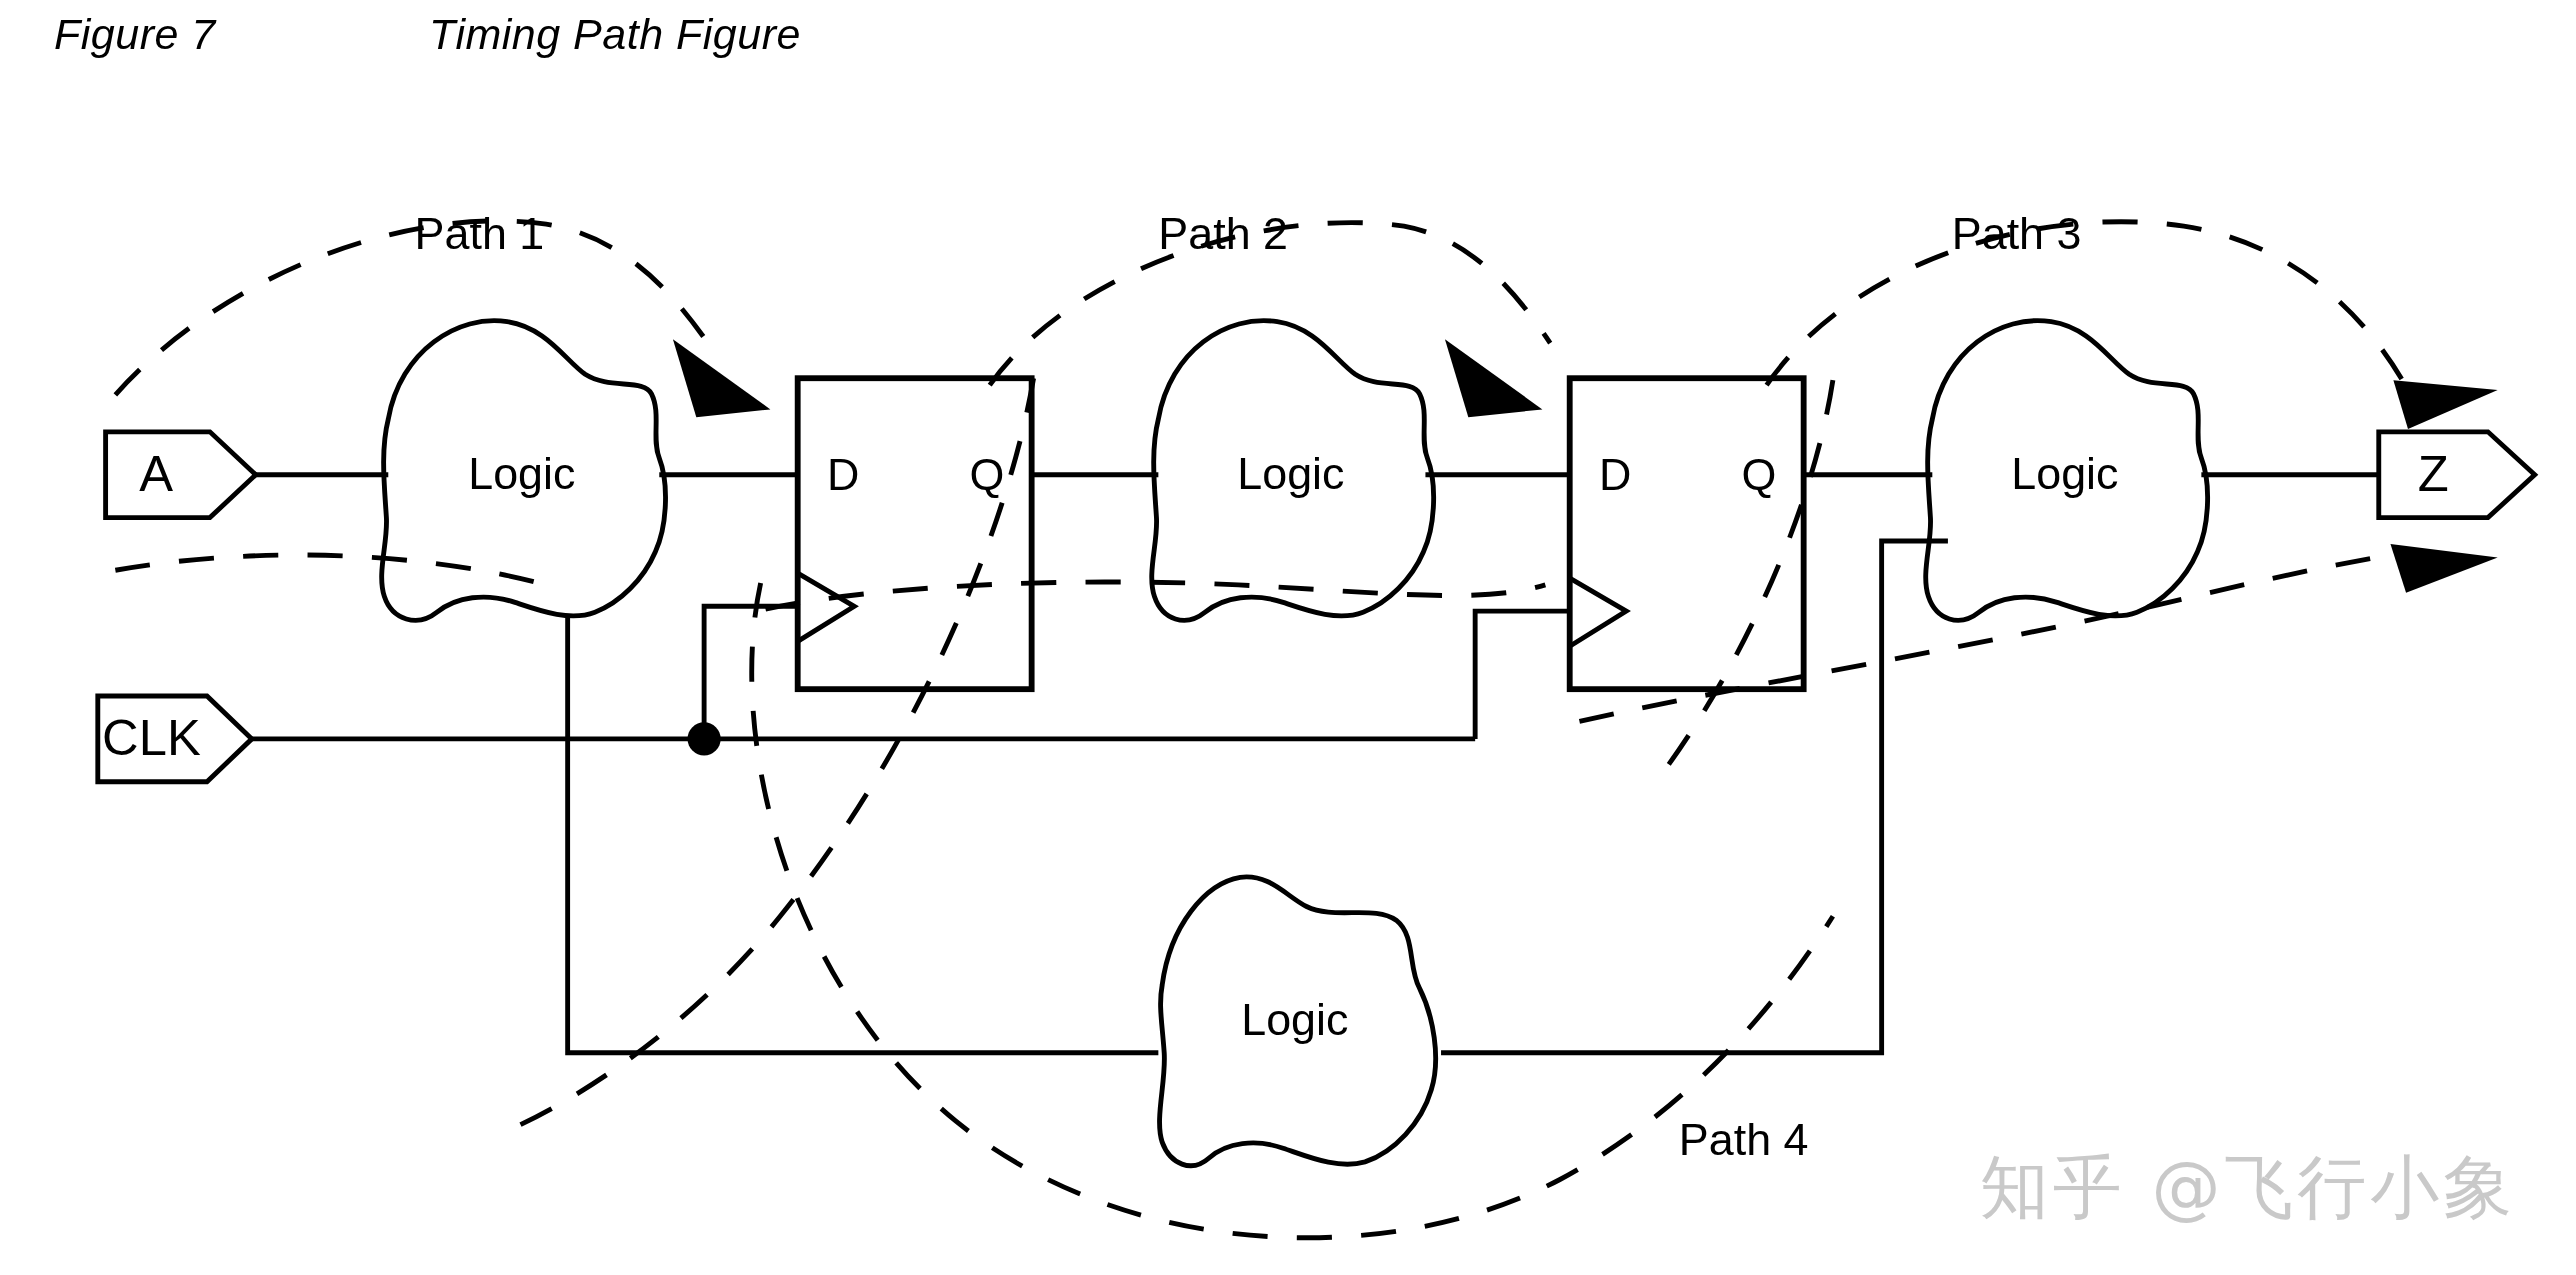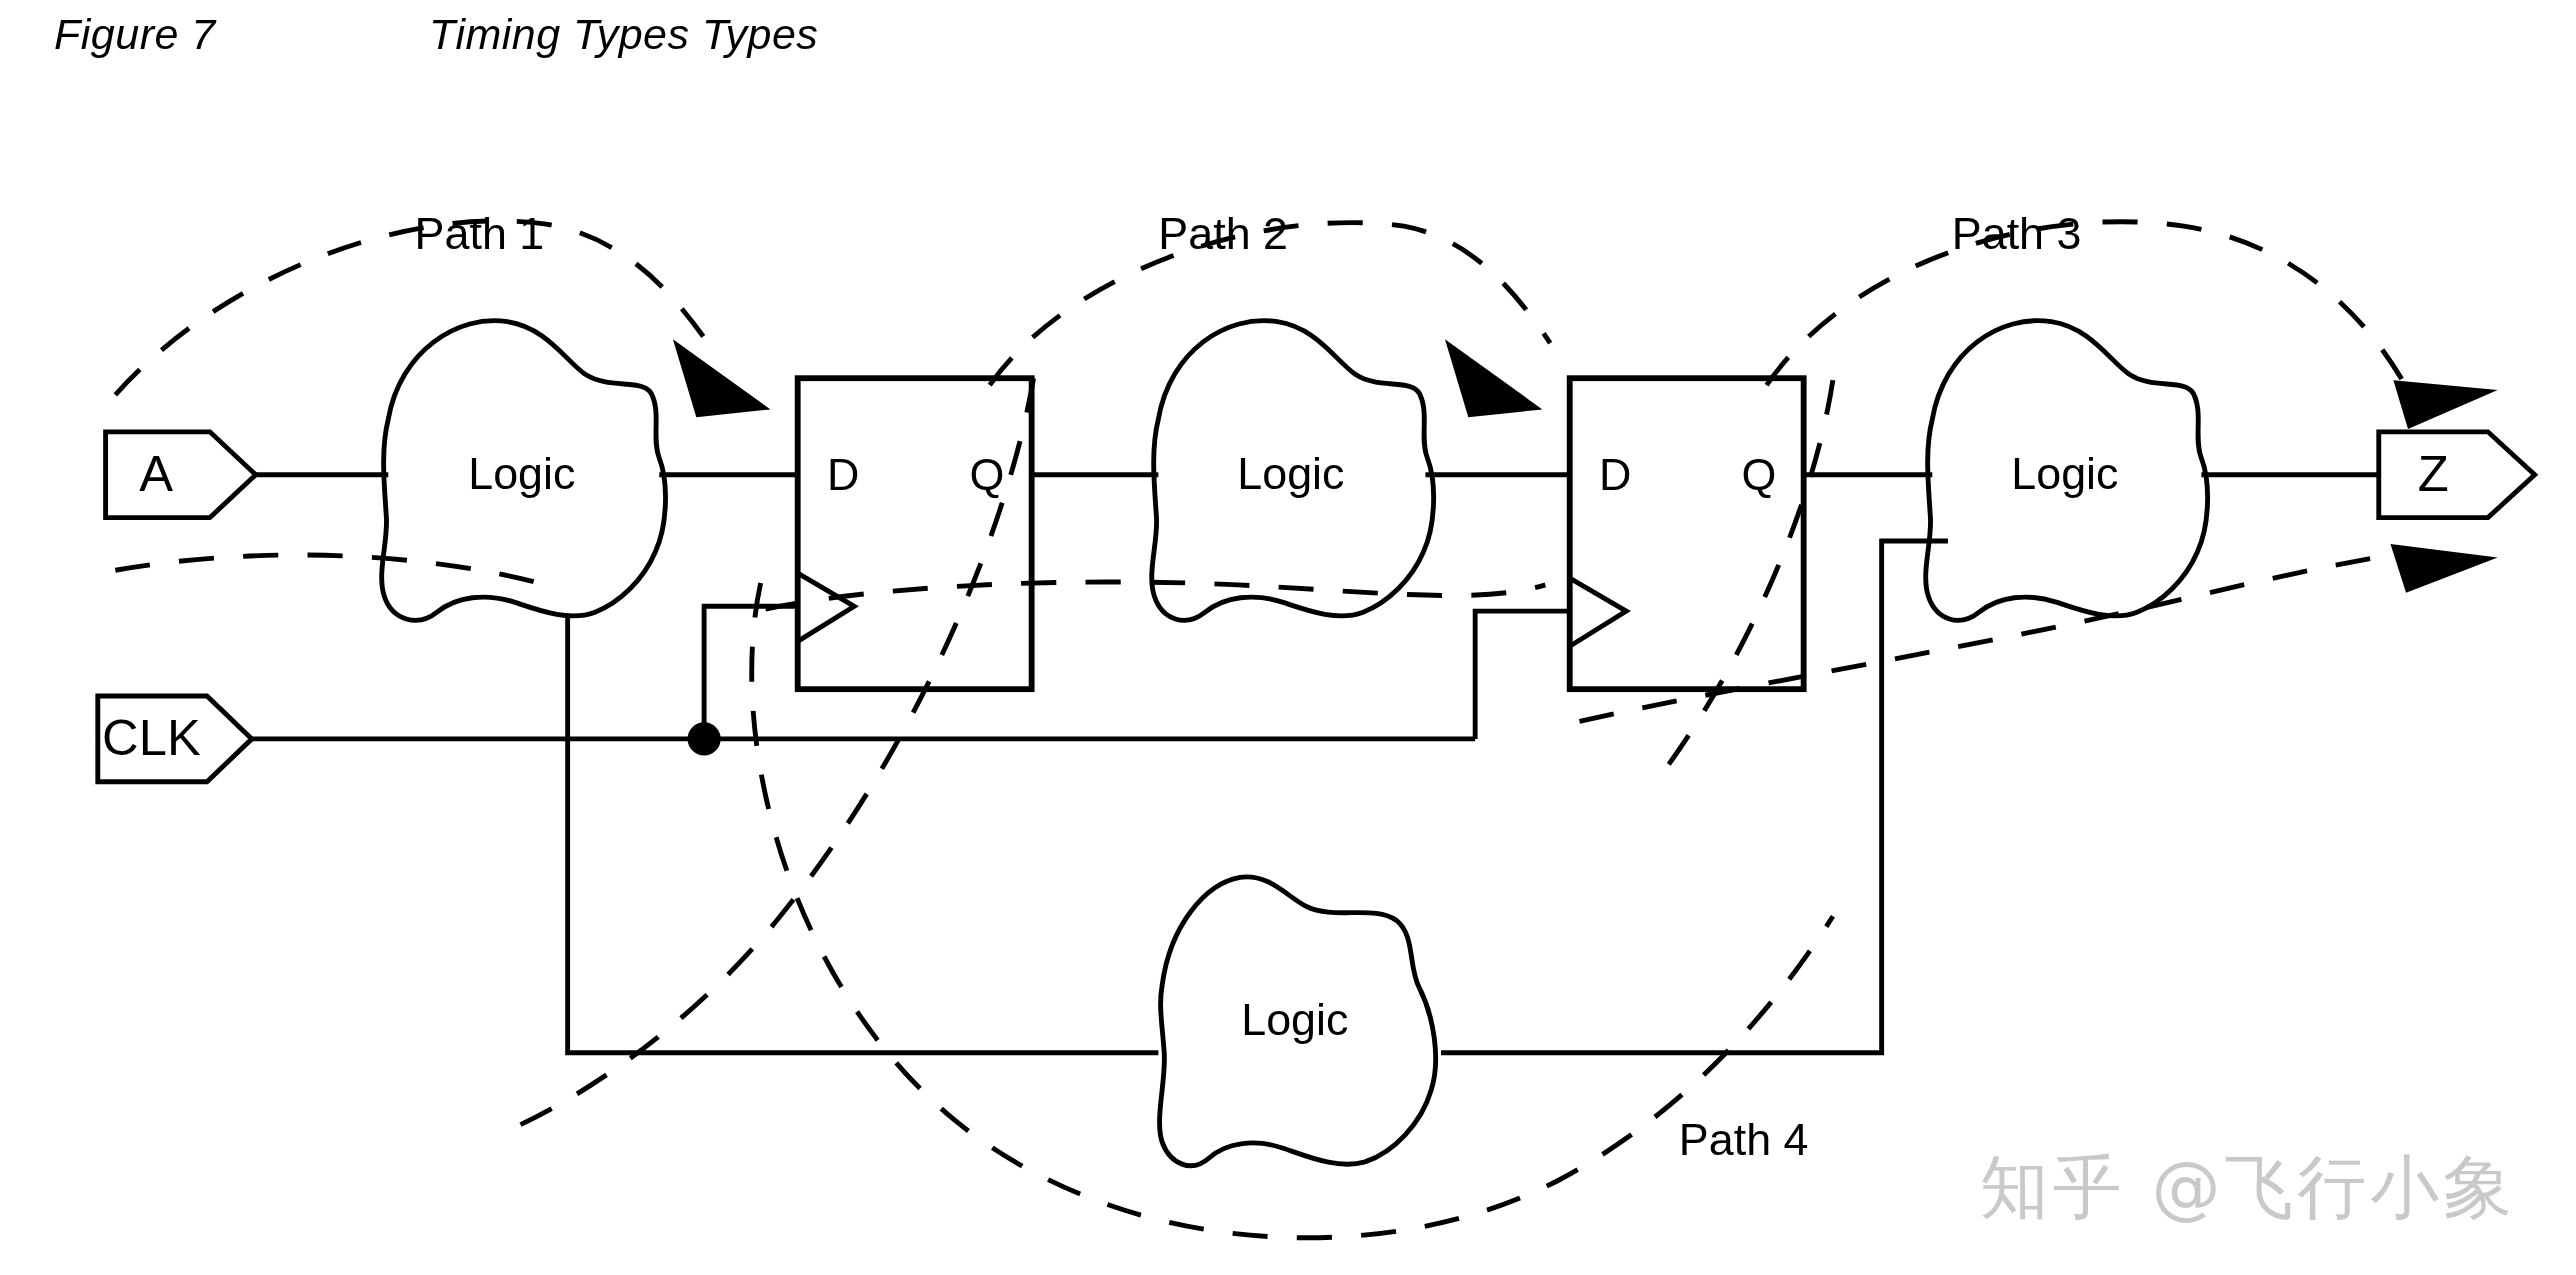--- a/index.html
+++ b/index.html
@@ -75,21 +75,21 @@
     font-family: "DejaVu Sans", sans-serif;
   }
 </style>
 </head>
 <body>
 
 <div id="figure-root">
 
   <div class="fig-caption">
     <span class="fig-label">Figure 7</span>
-    <span class="fig-title">Timing Types Types</span>
+    <span class="fig-title">Timing Path Figure</span>
   </div>
 
   <svg id="diagram" viewBox="0 0 2642 1308">
 
     <g>
       <path class="dashpath" d="M 118,405 C 230,280 420,210 560,230 C 640,243 690,300 728,355"></path>
       <polygon class="arrowhead" points="690,348 790,420 714,428"></polygon>
     </g>
 
     <g>

